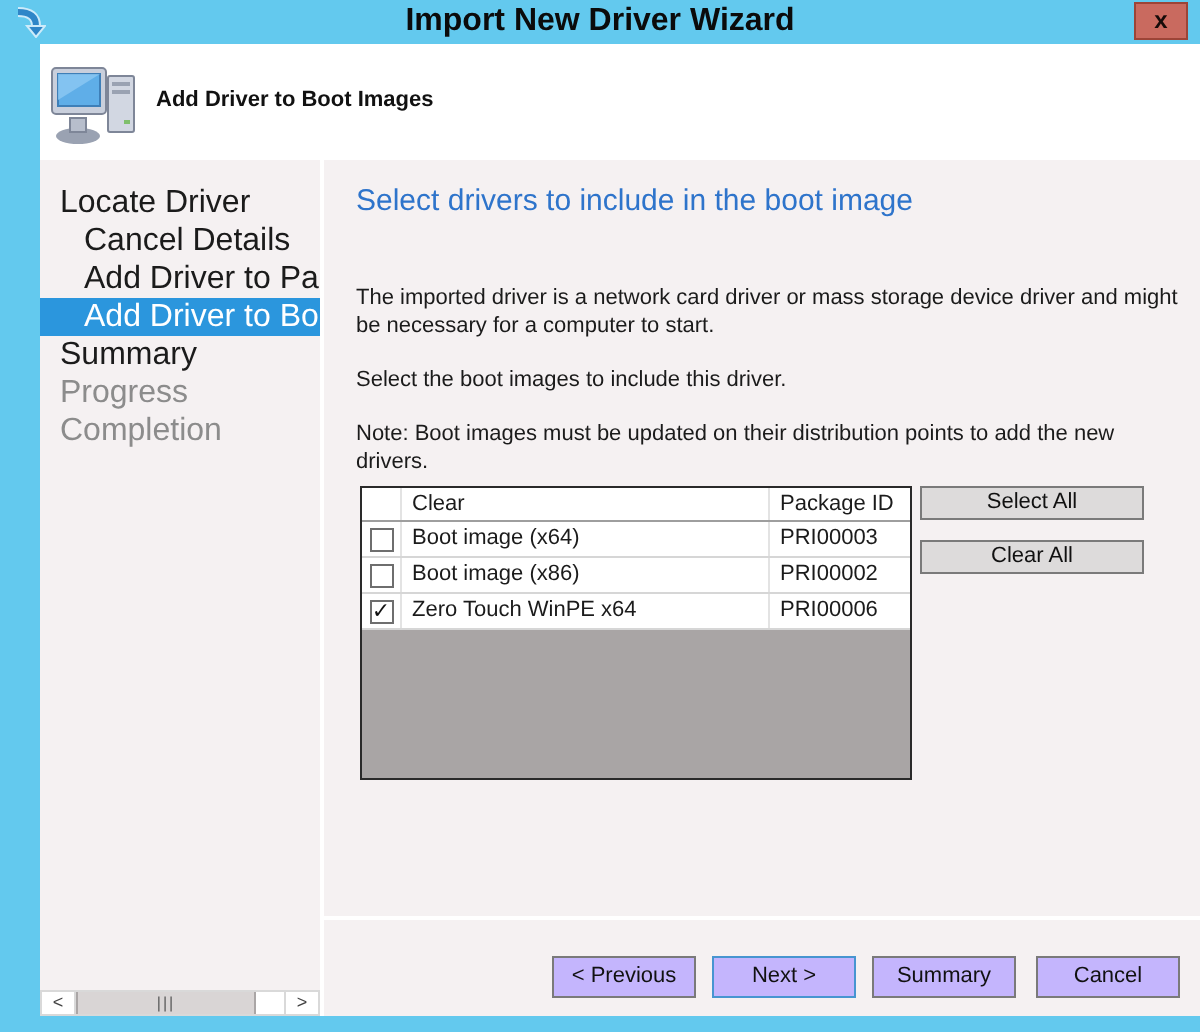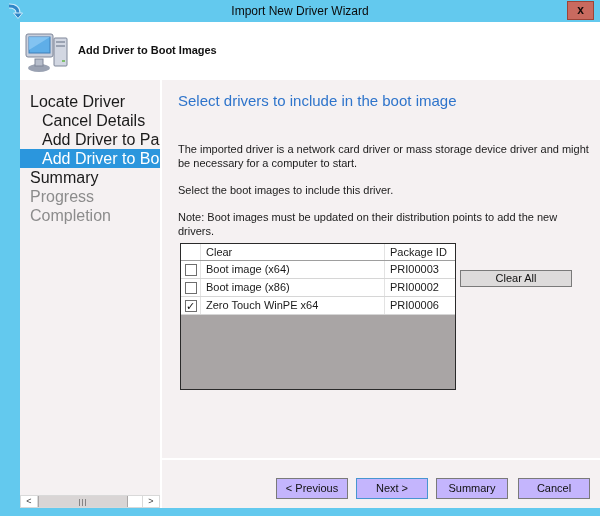--- a/index.html
+++ b/index.html
@@ -2,21 +2,21 @@
 <html><head>
 <meta charset="utf-8">
 <style>
   html,body{margin:0;padding:0;background:#9fa8b4;font-family:"Liberation Sans","DejaVu Sans",sans-serif;}
   .window{position:relative;width:600px;height:516px;background:#63C9EE;overflow:hidden;
           box-shadow:0 2px 8px rgba(0,0,0,.4);}
   
   .titlebar{position:absolute;left:0;top:0;width:600px;height:22px;background:#63C9EE;}
   .title-icon{position:absolute;left:7px;top:3px;width:16px;height:16px;}
   .win-title{position:absolute;left:0;right:0;top:0;height:22px;line-height:22px;
-             text-align:center;font-size:12px;font-weight:normal;color:#0b0b0b;}
+             text-align:center;font-size:16px;font-weight:bold;color:#0b0b0b;}
   .close-btn{position:absolute;right:6px;top:1px;width:27px;height:19px;background:#C96A5F;
              border:1px solid #9C4437;box-sizing:border-box;text-align:center;line-height:16px;
              font-size:12px;font-weight:bold;color:#160B09;cursor:default;}
   
   .frame{position:absolute;left:20px;top:22px;width:583px;height:486px;background:#F5F1F2;}
   .header{position:absolute;left:0;top:0;width:100%;height:58px;background:#ffffff;}
   .header-icon{position:absolute;left:5px;top:8px;width:46px;height:44px;}
   .header-title{position:absolute;left:58px;top:22px;font-size:11px;font-weight:bold;color:#111;}
   .main{position:absolute;left:0;top:58px;width:100%;height:428px;display:flex;}
   
@@ -158,20 +158,21 @@
           </div>
           <div class="lb-row">
             <div class="c-check">
               <div class="cbx">✓</div>
             </div>
             <div class="c-name">Zero Touch WinPE x64</div>
             <div class="c-pkg">PRI00006</div>
           </div>
         </div>
 
+        <div class="side-btn sb1">Select All</div>
         <div class="side-btn sb2">Clear All</div>
 
         <div class="footer-divider"></div>
         <div class="footer">
           <div class="f-btn">&lt; Previous</div>
           <div class="f-btn default">Next &gt;</div>
           <div class="f-btn">Summary</div>
           <div class="f-btn cancel">Cancel</div>
         </div>
       </div>

